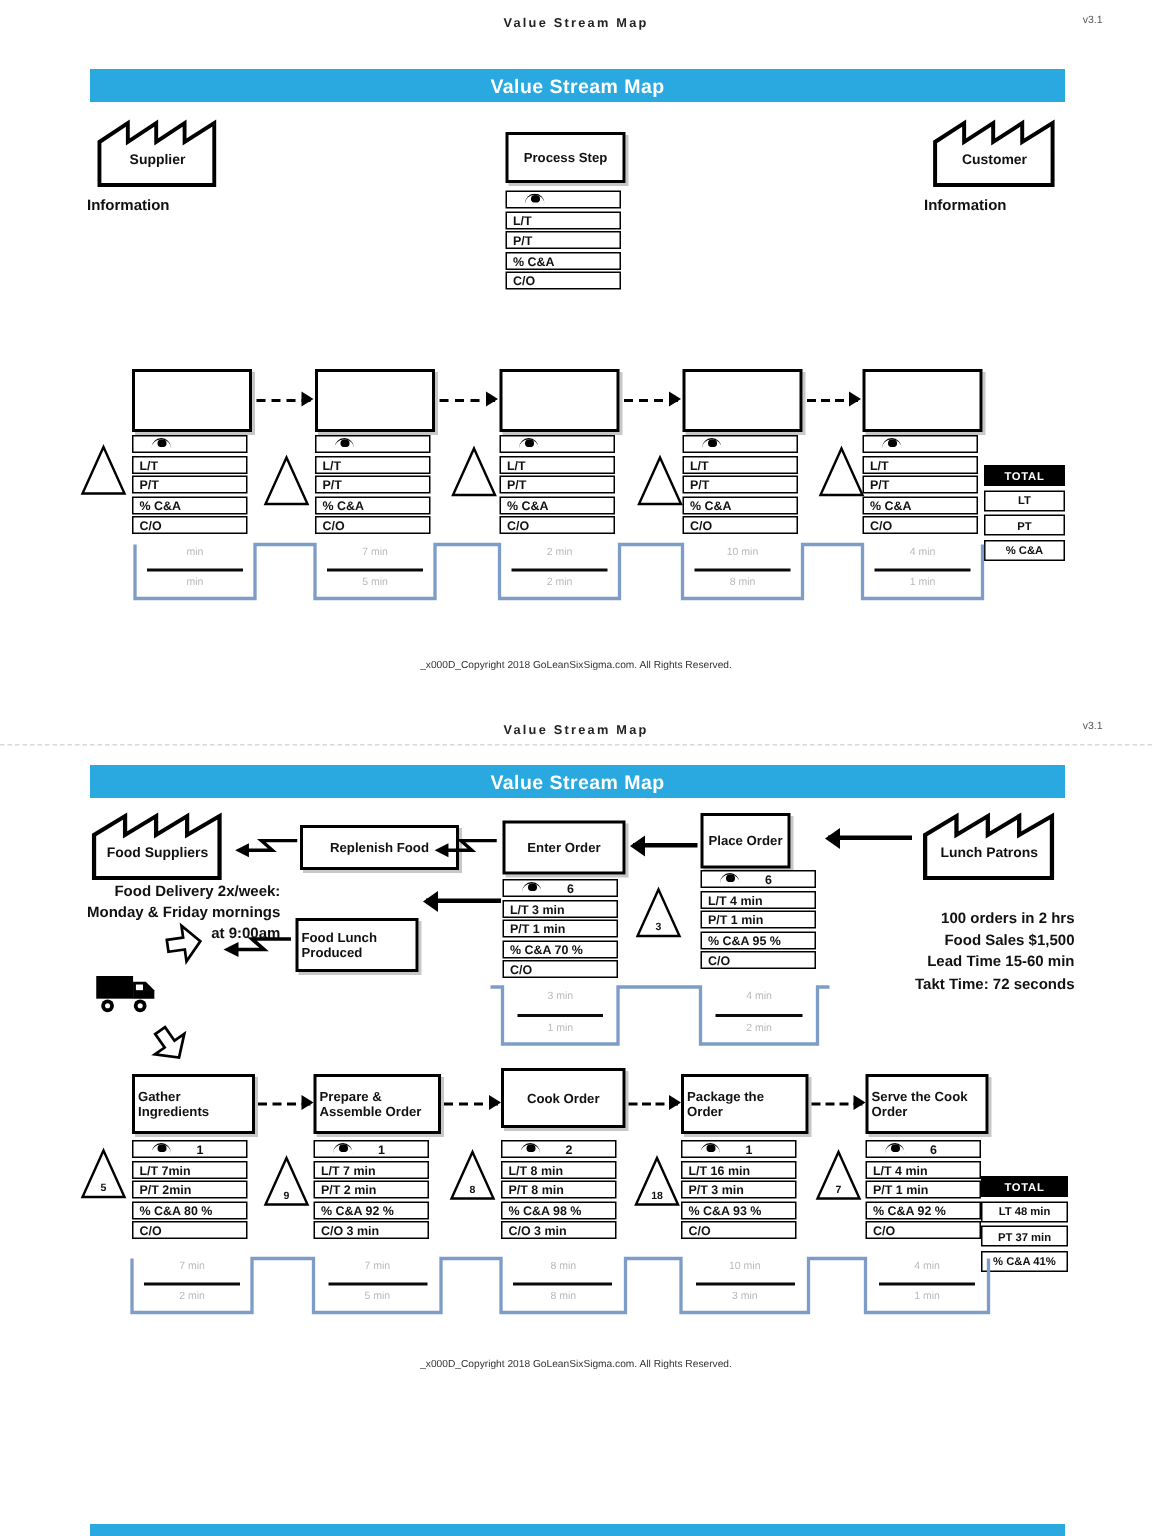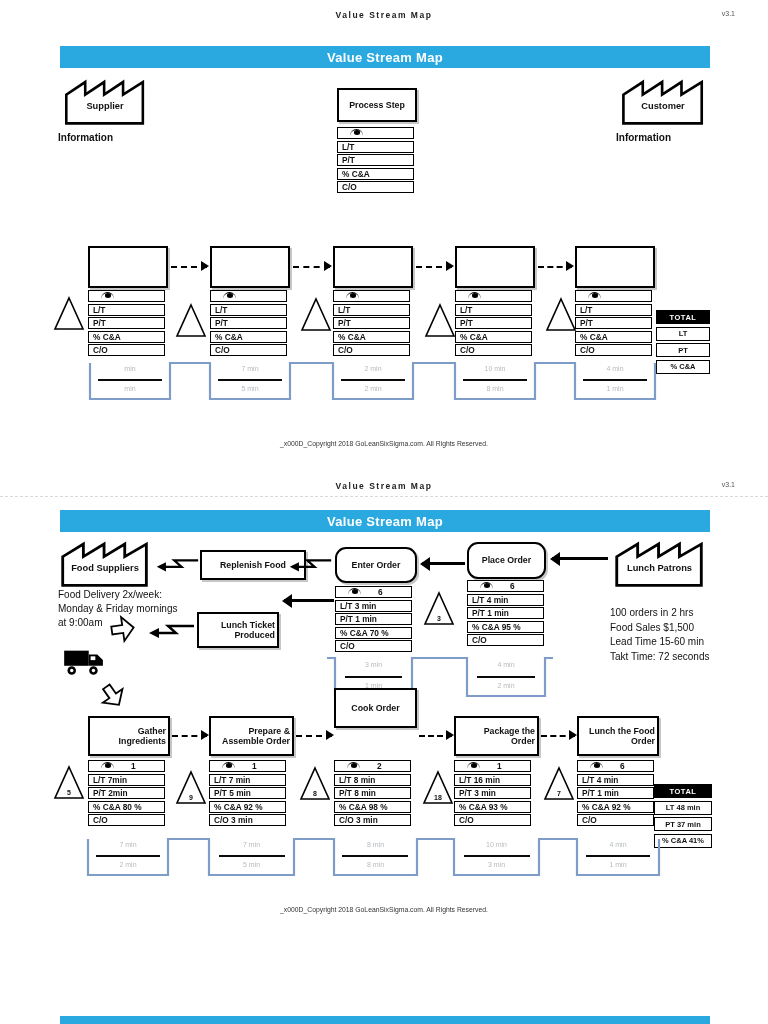--- a/index.html
+++ b/index.html
@@ -4,26 +4,26 @@
 <style>
   html,body{margin:0;padding:0;}
   body{width:768px;height:1024px;position:relative;background:#fff;overflow:hidden;
        font-family:"Liberation Sans",sans-serif;color:#111;}
   .abs{position:absolute;}
   .doc-title{font-size:8.5px;font-weight:bold;letter-spacing:1.5px;color:#222;text-align:center;width:100%;}
   .version{font-size:7px;color:#555;}
   .banner{background:#29a9e0;color:#fff;font-weight:bold;font-size:13px;display:flex;align-items:center;justify-content:center;letter-spacing:.3px;}
   .sep{border-top:1px dashed #d8d8d8;height:0;}
   .info-label{font-size:10px;font-weight:bold;}
-  .note{font-size:10px;font-weight:normal;line-height:14px;white-space:nowrap;}
+  .note{font-size:10px;font-weight:bold;line-height:14px;white-space:nowrap;text-align:right;}
   .factory-label{position:absolute;width:100%;text-align:center;font-size:9.3px;font-weight:bold;}
   .pbox{border:2px solid #000;background:#fff;display:flex;align-items:center;justify-content:center;
-        text-align:right;font-size:8.8px;font-weight:bold;line-height:1.15;box-sizing:border-box;
+        text-align:left;font-size:8.8px;font-weight:bold;line-height:1.15;box-sizing:border-box;
         box-shadow:2px 2px 0 rgba(130,130,130,.45);padding:1px 2px;}
-  .pbox.thick{border-width:2.5px;border-radius:11px;}
+  .pbox.thick{border-width:2.5px;}
   .dstack{display:flex;flex-direction:column;gap:1.5px;}
   .drow{height:12px;border:1.5px solid #000;background:#fff;font-size:8.3px;font-weight:bold;
         display:flex;align-items:center;padding-left:4px;box-sizing:border-box;white-space:nowrap;}
   .eye{display:inline-block;width:13px;height:7px;border-top:1.7px solid #000;
        border-radius:60% 60% 0 0/100% 100% 0 0;position:relative;margin-left:8px;}
   .eye::after{content:"";position:absolute;left:50%;top:0;transform:translateX(-50%);
        width:6px;height:4.5px;background:#000;border-radius:50%;}
   .staff{margin-left:17px;}
   .tri svg{display:block;}
   .tri .num{position:absolute;left:0;bottom:3px;width:100%;text-align:center;font-size:7px;font-weight:bold;}
@@ -205,21 +205,21 @@
 
 <div class="abs" style="left:612px;top:536px;width:95px;height:52px">
   <svg width="100%" height="100%" viewBox="0 0 100 58" preserveAspectRatio="none">
       <path d="M5,55 V23 L27,9 V23 L49,9 V23 L71,9 V23 L94,9 V55 Z" fill="#fff" stroke="#000" stroke-width="3"></path>
     </svg>
   <div class="factory-label" style="top:27px">Lunch Patrons</div>
 </div>
 
 <div class="abs pbox" style="left:200px;top:550px;width:106px;height:30px">Replenish Food</div>
 <div class="abs pbox thick" style="left:335px;top:547px;width:82px;height:36px">Enter Order</div>
-<div class="abs pbox thick" style="left:467px;top:542px;width:79px;height:37px">Place Order</div>
+<div class="abs pbox thick" style="left:467px;top:542px;width:60px;height:37px">Place Order</div>
 
 <div class="abs" style="left:154px;top:556px"><svg width="46" height="18" viewBox="0 0 50 18">
       <path d="M48,4 H22 L30,11 H12" fill="none" stroke="#000" stroke-width="2.4"></path>
       <polygon points="3,11 13,6 13,16" fill="#000"></polygon>
     </svg></div>
 <div class="abs" style="left:287px;top:556px"><svg width="46" height="18" viewBox="0 0 50 18">
       <path d="M48,4 H22 L30,11 H12" fill="none" stroke="#000" stroke-width="2.4"></path>
       <polygon points="3,11 13,6 13,16" fill="#000"></polygon>
     </svg></div>
 <div class="abs larrow" style="left:422px;top:562px;width:43px"></div>
@@ -253,21 +253,21 @@
   <div class="drow">% C&amp;A 95 %</div>
   <div class="drow">C/O</div>
 </div>
 
 <div class="abs note" style="left:58px;top:588px">
   <div>Food Delivery 2x/week:</div>
   <div>Monday &amp; Friday mornings</div>
   <div>at 9:00am</div>
 </div>
 
-<div class="abs pbox" style="left:197px;top:612px;width:82px;height:36px">Lunch Ticket Produced</div>
+<div class="abs pbox" style="left:197px;top:612px;width:82px;height:36px">Food Lunch Produced</div>
 <div class="abs larrow" style="left:284px;top:599px;width:50px"></div>
 <div class="abs" style="left:146px;top:622px"><svg width="50" height="18" viewBox="0 0 50 18">
       <path d="M48,4 H22 L30,11 H12" fill="none" stroke="#000" stroke-width="2.4"></path>
       <polygon points="3,11 13,6 13,16" fill="#000"></polygon>
     </svg></div>
 
 <div class="abs" style="left:110px;top:614px;transform:rotate(-8deg)"><svg width="26" height="30" viewBox="0 0 26 30">
       <polygon points="2,11 13,11 13,3 24,15 13,27 13,19 2,19" fill="#fff" stroke="#000" stroke-width="1.8"></polygon>
     </svg></div>
 <div class="abs" style="left:98px;top:680px;transform:rotate(55deg)"><svg width="26" height="30" viewBox="0 0 26 30">
@@ -299,23 +299,23 @@
   <div class="tl-bar" style="left:20px;top:22px;width:57px"></div>
   <div class="tl-bar" style="left:152px;top:22px;width:58px"></div>
   <span class="ghost" style="left:10px;top:7px;width:77px">3 min</span>
   <span class="ghost" style="left:10px;top:28px;width:77px">1 min</span>
   <span class="ghost" style="left:142px;top:7px;width:78px">4 min</span>
   <span class="ghost" style="left:142px;top:28px;width:78px">2 min</span>
 </div>
 
 <div class="abs pbox" style="left:88px;top:716px;width:82px;height:40px">Gather Ingredients</div>
 <div class="abs pbox" style="left:209px;top:716px;width:85px;height:40px">Prepare &amp; Assemble Order</div>
-<div class="abs pbox" style="left:334px;top:688px;width:83px;height:40px">Cook Order</div>
+<div class="abs pbox" style="left:334px;top:712px;width:83px;height:40px">Cook Order</div>
 <div class="abs pbox" style="left:454px;top:716px;width:85px;height:40px">Package the Order</div>
-<div class="abs pbox" style="left:577px;top:716px;width:82px;height:40px">Lunch the Food Order</div>
+<div class="abs pbox" style="left:577px;top:716px;width:82px;height:40px">Serve the Cook Order</div>
 
 <div class="abs darrow" style="left:172px;top:735px;width:35px"></div>
 <div class="abs darrow" style="left:296px;top:735px;width:36px"></div>
 <div class="abs darrow" style="left:419px;top:735px;width:33px"></div>
 <div class="abs darrow" style="left:541px;top:735px;width:34px"></div>
 
 <div class="abs dstack" style="left:88px;top:760px;width:77px">
   <div class="drow">
       <span class="eye"></span>
       <span class="staff">1</span>
@@ -324,21 +324,21 @@
   <div class="drow">P/T 2min</div>
   <div class="drow">% C&amp;A 80 %</div>
   <div class="drow">C/O</div>
 </div>
 <div class="abs dstack" style="left:209px;top:760px;width:77px">
   <div class="drow">
       <span class="eye"></span>
       <span class="staff">1</span>
     </div>
   <div class="drow">L/T 7 min</div>
-  <div class="drow">P/T 5 min</div>
+  <div class="drow">P/T 2 min</div>
   <div class="drow">% C&amp;A 92 %</div>
   <div class="drow">C/O 3 min</div>
 </div>
 <div class="abs dstack" style="left:334px;top:760px;width:77px">
   <div class="drow">
       <span class="eye"></span>
       <span class="staff">2</span>
     </div>
   <div class="drow">L/T 8 min</div>
   <div class="drow">P/T 8 min</div>

